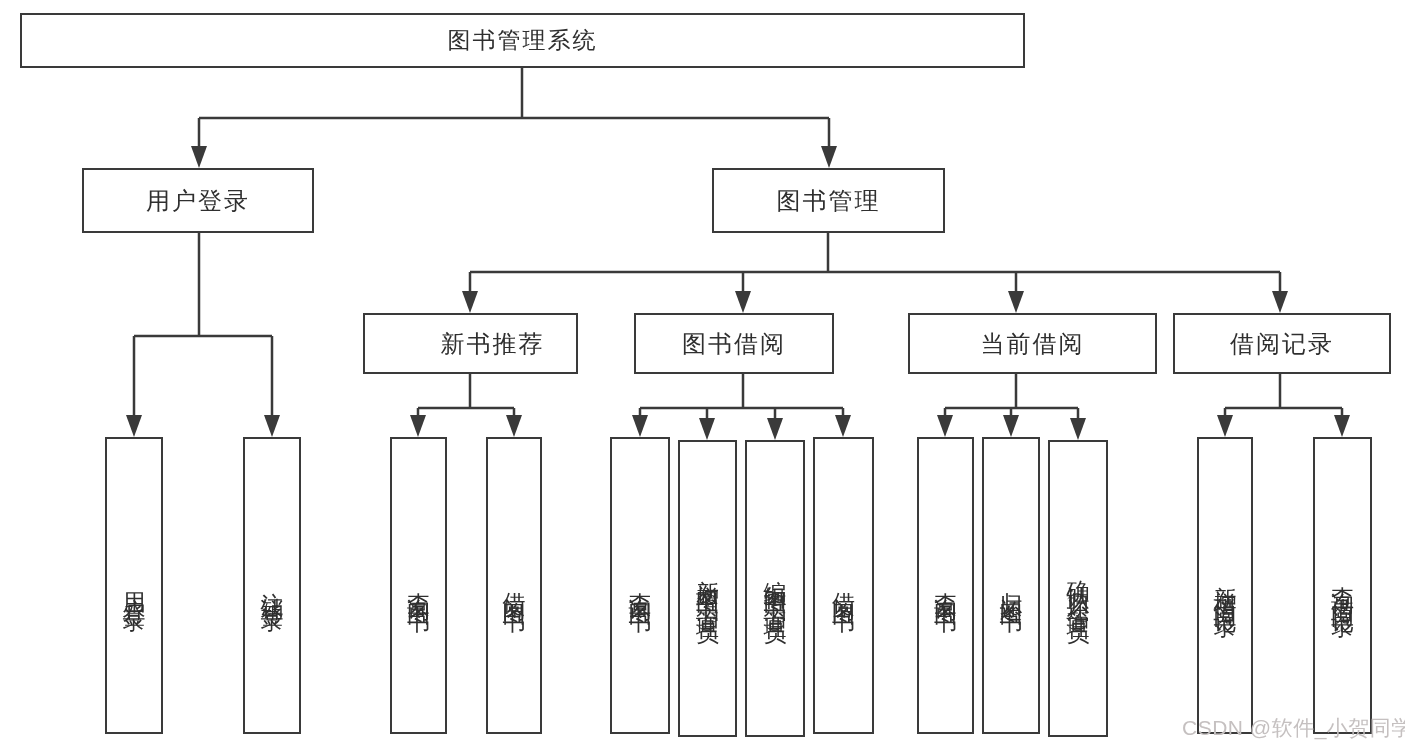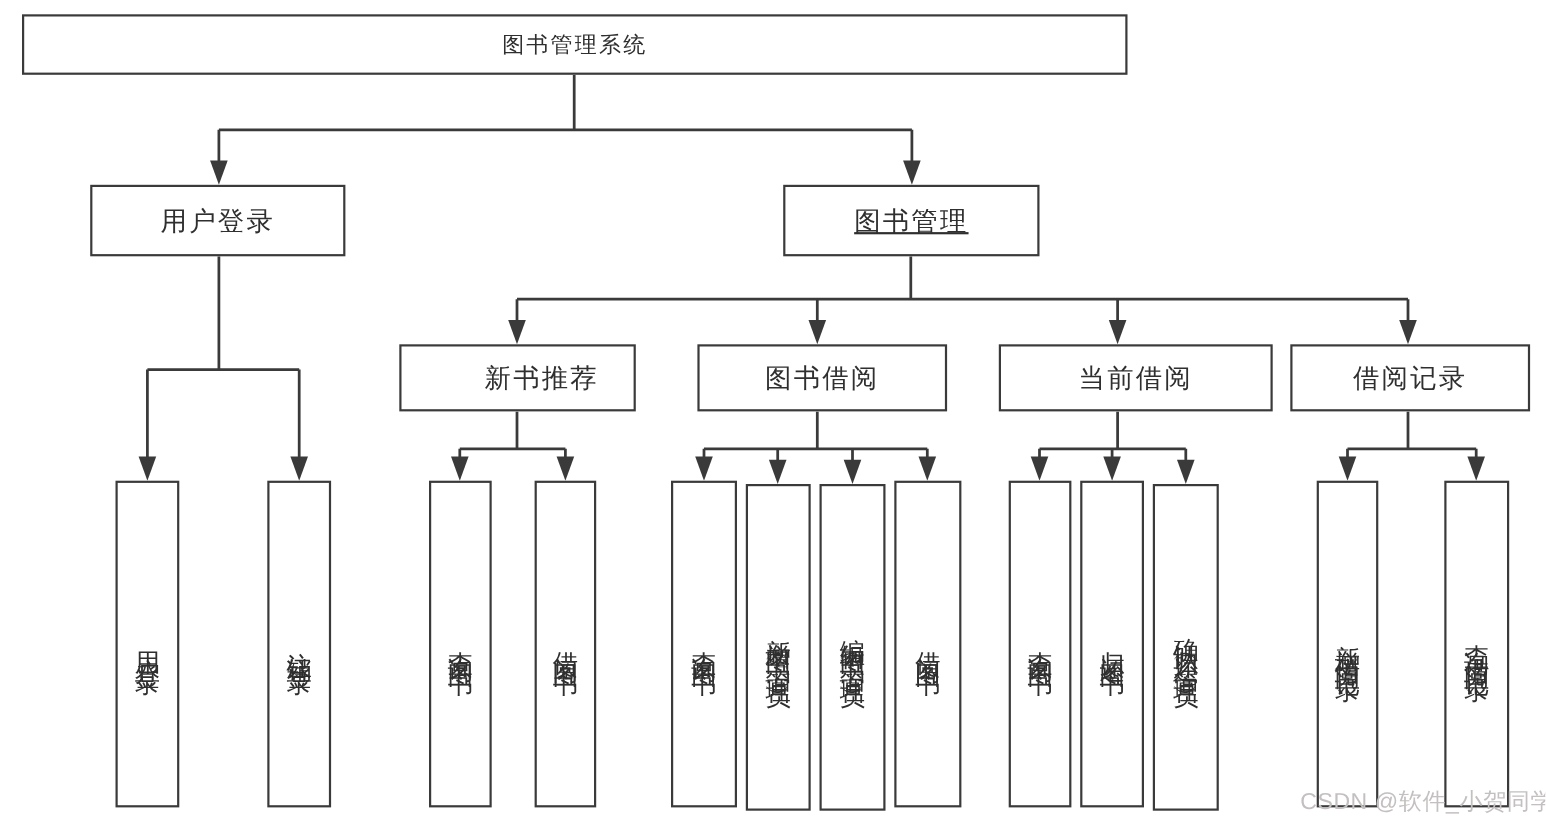--- a/index.html
+++ b/index.html
@@ -75,29 +75,29 @@
       <polygon points="1003,415 1019,415 1011,437"></polygon>
       <polygon points="1070,418 1086,418 1078,440"></polygon>
     </g>
     <g>
       <path d="M1280,374 V408 M1225,408 H1342 M1225,408 V425 M1342,408 V425"></path>
       <polygon points="1217,415 1233,415 1225,437"></polygon>
       <polygon points="1334,415 1350,415 1342,437"></polygon>
     </g>
   </svg>
 
-  <div class="hnode" style="left:20px;top:13px;width:1005px;height:55px;font-size:20px;">图书管理系统</div>
+  <div class="hnode" style="left:20px;top:13px;width:1005px;height:55px;font-size:23px;">图书管理系统</div>
 
   <div class="hnode" style="left:82px;top:168px;width:232px;height:65px;">用户登录</div>
 
-  <div class="hnode" style="left:712px;top:168px;width:233px;height:65px;text-decoration:underline;">图书管理</div>
+  <div class="hnode" style="left:712px;top:168px;width:233px;height:65px;">图书管理</div>
 
   <div class="hnode" style="left:363px;top:313px;width:215px;height:61px;padding-left:44px;">新书推荐</div>
 
-  <div class="hnode" style="left:634px;top:313px;width:227px;height:61px;">图书借阅</div>
+  <div class="hnode" style="left:634px;top:313px;width:200px;height:61px;">图书借阅</div>
 
   <div class="hnode" style="left:908px;top:313px;width:249px;height:61px;">当前借阅</div>
 
   <div class="hnode" style="left:1173px;top:313px;width:218px;height:61px;">借阅记录</div>
 
   <div class="vnode" style="left:105px;top:437px;width:58px;height:297px;">用户登录</div>
 
   <div class="vnode" style="left:243px;top:437px;width:58px;height:297px;">注销登录</div>
 
   <div class="vnode" style="left:390px;top:437px;width:57px;height:297px;">查询图书</div>

